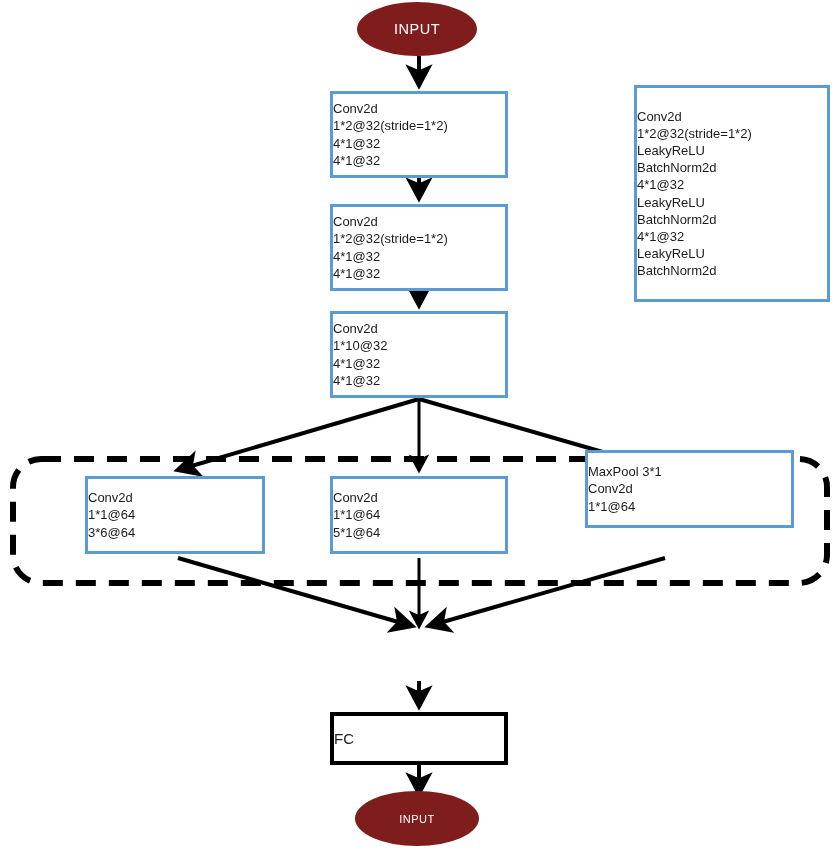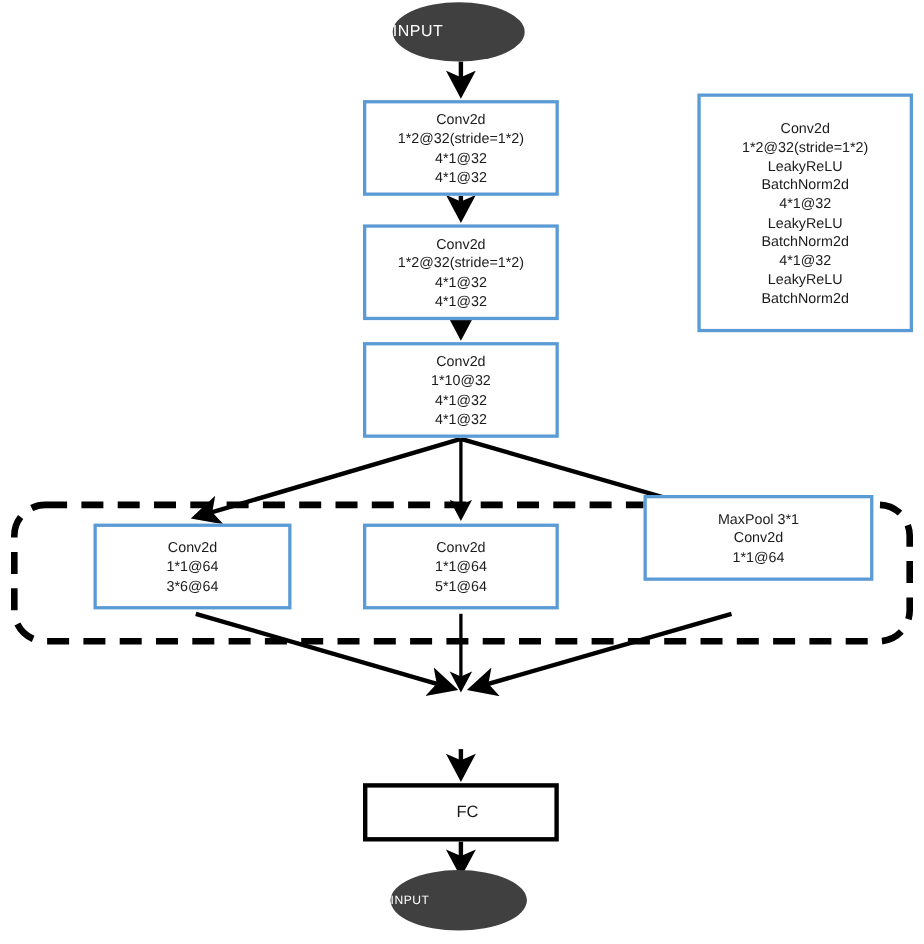--- a/index.html
+++ b/index.html
@@ -26,25 +26,25 @@
     left: 0;
     top: 0;
     width: 840px;
     height: 858px;
     pointer-events: none;
   }
 
   
   .terminal {
     position: absolute;
-    background: #404040;
+    background: #7f1d1d;
     border-radius: 50%;
     display: flex;
     align-items: center;
-    justify-content: flex-start;
+    justify-content: center;
     color: #ffffff;
     letter-spacing: 0.5px;
   }
   .terminal.input {
     left: 357px;
     top: 2px;
     width: 120px;
     height: 54px;
     font-size: 14.5px;
   }
@@ -56,21 +56,21 @@
     font-size: 11px;
   }
 
   
   .node {
     position: absolute;
     background: #ffffff;
     box-sizing: border-box;
     display: flex;
     flex-direction: column;
-    align-items: center;
+    align-items: flex-start;
     justify-content: center;
     color: #1b1b1b;
     text-align: center;
   }
   .node .line {
     display: block;
     white-space: nowrap;
     line-height: 1.32;
   }
 
@@ -95,21 +95,21 @@
   #conv-block-2 { left: 330px; top: 204px; width: 178px; height:  87px; }
   #conv-block-3 { left: 330px; top: 311px; width: 178px; height:  87px; }
 
   
   #branch-left   { left:  85px; top: 476px; width: 180px; height:  78px; }
   #branch-middle { left: 330px; top: 476px; width: 178px; height:  78px; }
   #branch-right  { left: 585px; top: 450px; width: 209px; height:  78px; }
 
   
   #lstm-block { left: 330px; top: 631px; width: 178px; height: 50px; }
-  #fc-block   { left: 330px; top: 712px; width: 178px; height: 53px; padding-left: 12px; }
+  #fc-block   { left: 330px; top: 712px; width: 178px; height: 53px; }
 
   
   #legend-box {
     left: 634px;
     top: 85px;
     width: 196px;
     height: 217px;
     font-size: 13px;
   }
 </style>

